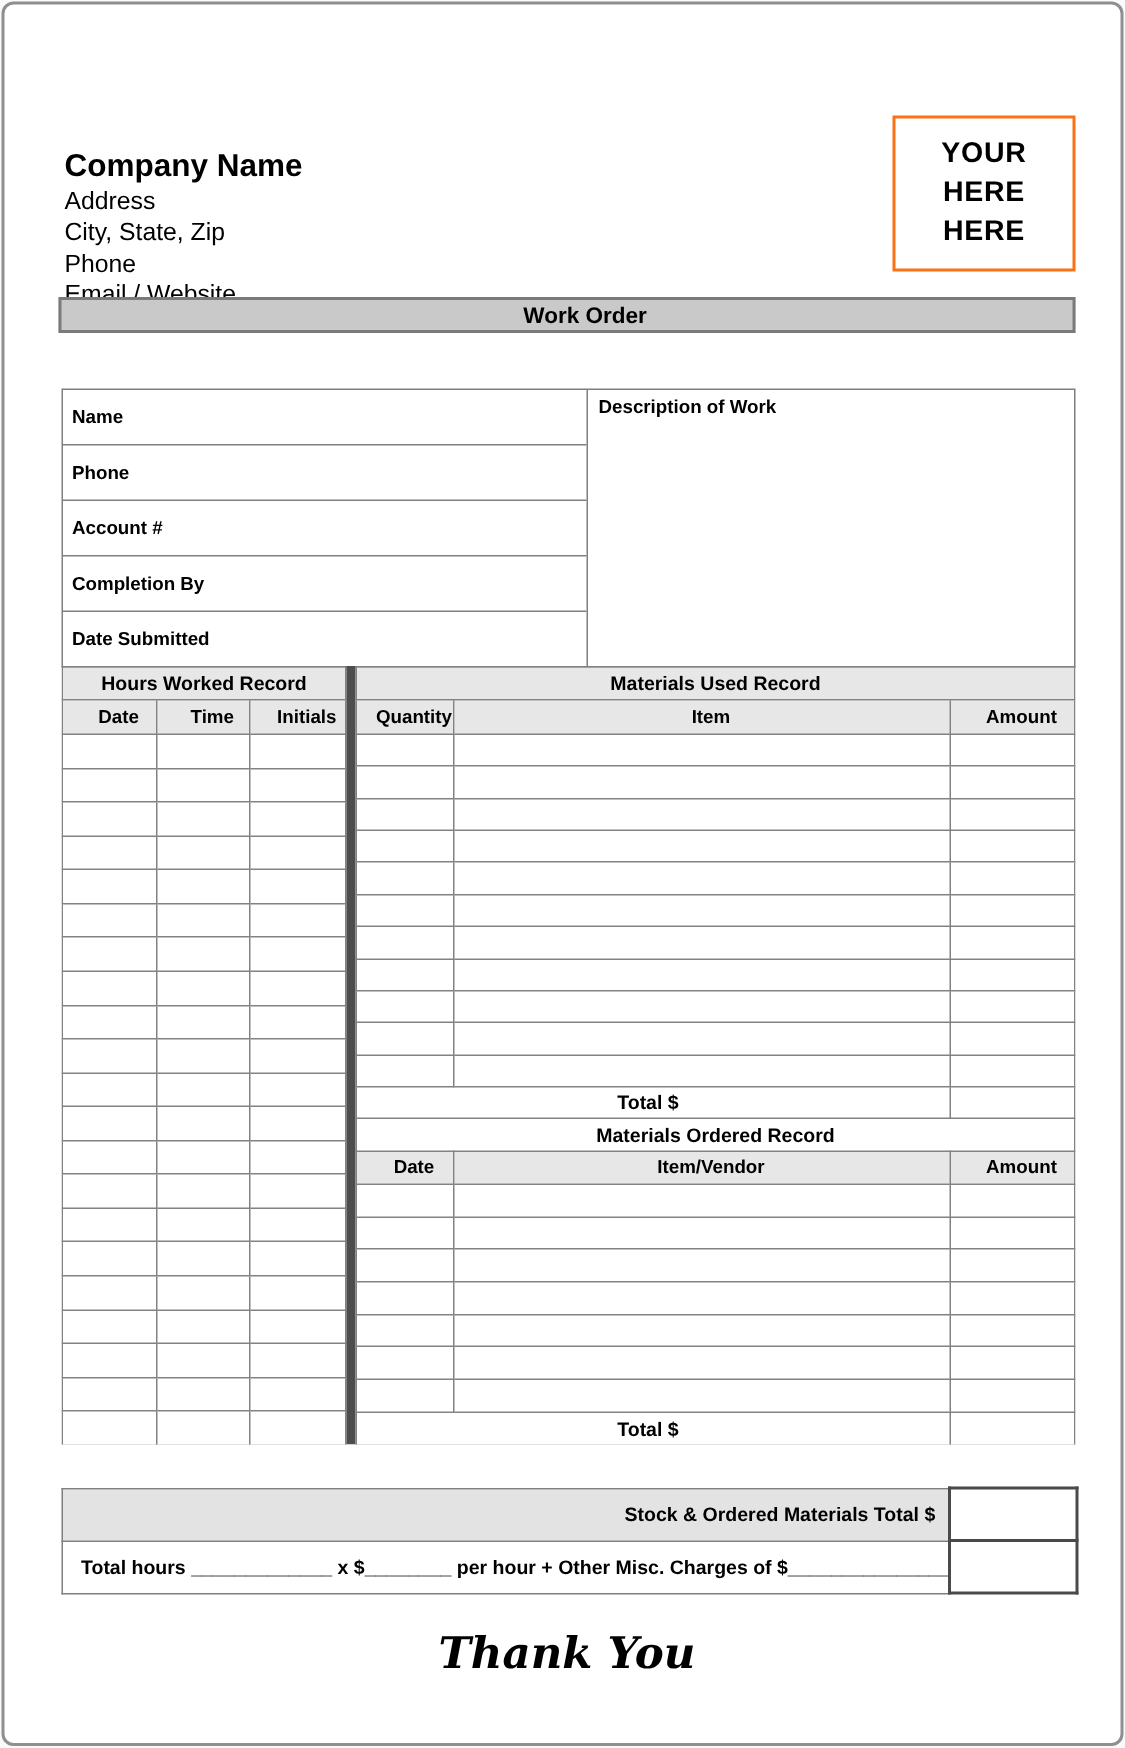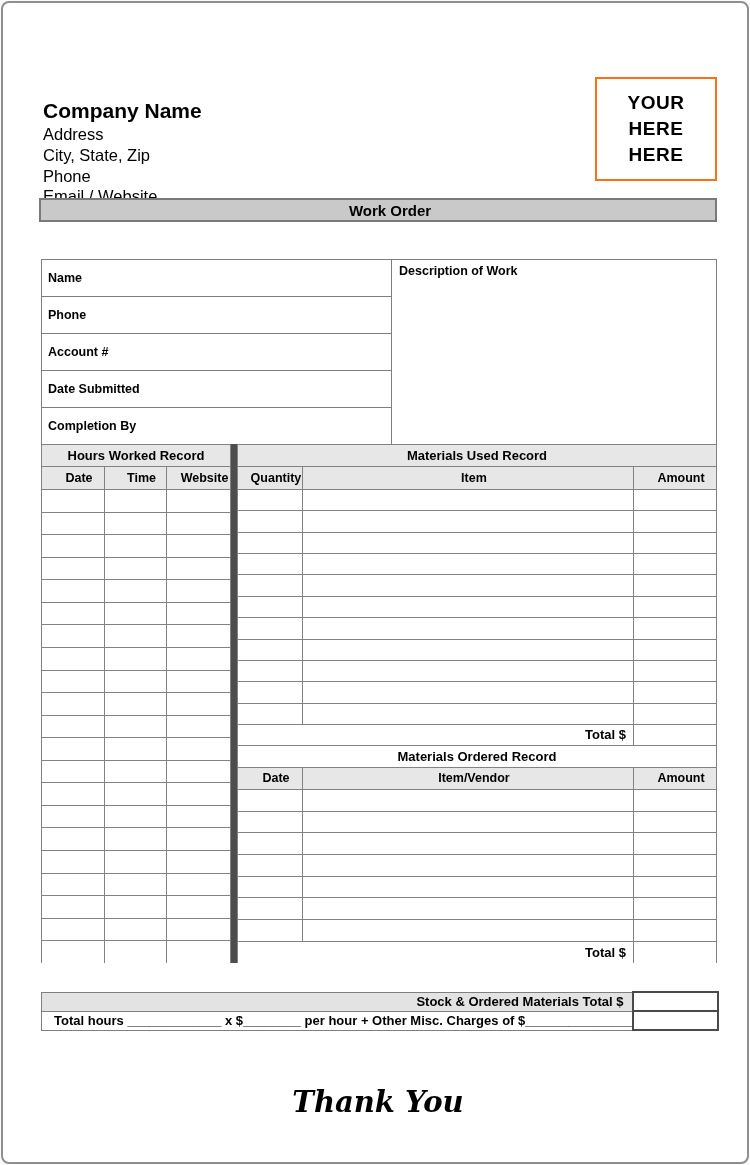--- a/index.html
+++ b/index.html
@@ -36,33 +36,33 @@
   .tables { position:absolute; left:38px; top:441px; width:676px; height:519px;
             display:flex; overflow:hidden; }
   table { border-collapse:collapse; table-layout:fixed; }
   td,th { border:1px solid #828282; padding:0; font-size:12.5px; overflow:hidden; }
   .hours-tbl { width:190px; }
   .right-tbl { width:479px; }
   .divider { width:7px; background:#4d4d4d; }
   .title-cell { background:#e7e7e7; font-weight:bold; text-align:center; font-size:13px; }
   .head-cell  { background:#e7e7e7; font-weight:bold; text-align:center; font-size:12.5px;padding-left:12px; }
   .white-title { background:#ffffff; font-weight:bold; text-align:center; font-size:13px; }
-  .total-cell { font-weight:bold; text-align:right; padding-right:7px; font-size:13px; }
+  .total-cell { font-weight:bold; text-align:center; padding-right:7px; font-size:13px; }
   tr.title-row { height:22px; }
   tr.head-row  { height:23px; }
   tr.head-row2 { height:22px; }
   tr.h-row  { height:22.571px; }
   tr.mu-row { height:21.36px; }
   tr.mo-row { height:21.71px; }
   tr.tot-row { height:21px; }
   tr.tot-row2 { height:22px; }
   
   .totals { position:absolute; left:38px; top:988px; width:676px; height:85px; }
   .totals table { width:676px; }
-  .totals td { border:1.5px solid #7f7f7f; height:19px; font-size:13px; font-weight:bold; }
+  .totals td { border:1.5px solid #7f7f7f; height:35px; font-size:13px; font-weight:bold; }
   .tot-label-gray { background:#e3e3e3; text-align:right; padding-right:8px; }
   .tot-label-white { background:#ffffff; text-align:left; padding-left:12px; white-space:nowrap; }
   .amount-box { background:#ffffff; border:2px solid #4a4a4a !important; }
   
   .thank-you { position:absolute; left:0; top:1082px; width:750px; text-align:center;
                font-family:"DejaVu Serif", serif; font-style:italic; font-weight:bold;
                font-size:29px; }
 </style>
 </head>
 <body>
@@ -83,22 +83,22 @@
     <div class="logo-line">HERE</div>
   </div>
 
   <div class="banner">Work Order</div>
 
   <div class="info">
     <div class="info-fields">
       <div class="info-row">Name</div>
       <div class="info-row">Phone</div>
       <div class="info-row">Account #</div>
+      <div class="info-row">Completion By</div>
       <div class="info-row">Date Submitted</div>
-      <div class="info-row">Completion By</div>
     </div>
     <div class="desc-box">
       <span>Description of Work</span>
     </div>
   </div>
 
   <div class="tables">
 
     <table class="hours-tbl">
       <colgroup>
@@ -106,21 +106,21 @@
           <col style="width:62px">
           <col style="width:64px">
         </colgroup>
       <tbody>
           <tr class="title-row">
         <th class="title-cell" colspan="3">Hours Worked Record</th>
       </tr>
       <tr class="head-row">
         <th class="head-cell">Date</th>
         <th class="head-cell">Time</th>
-        <th class="head-cell">Website</th>
+        <th class="head-cell">Initials</th>
       </tr>
       </tbody>
         <tbody>
   <tr class="h-row">
     <td></td>
     <td></td>
     <td></td>
   </tr>
 
   <tr class="h-row">

